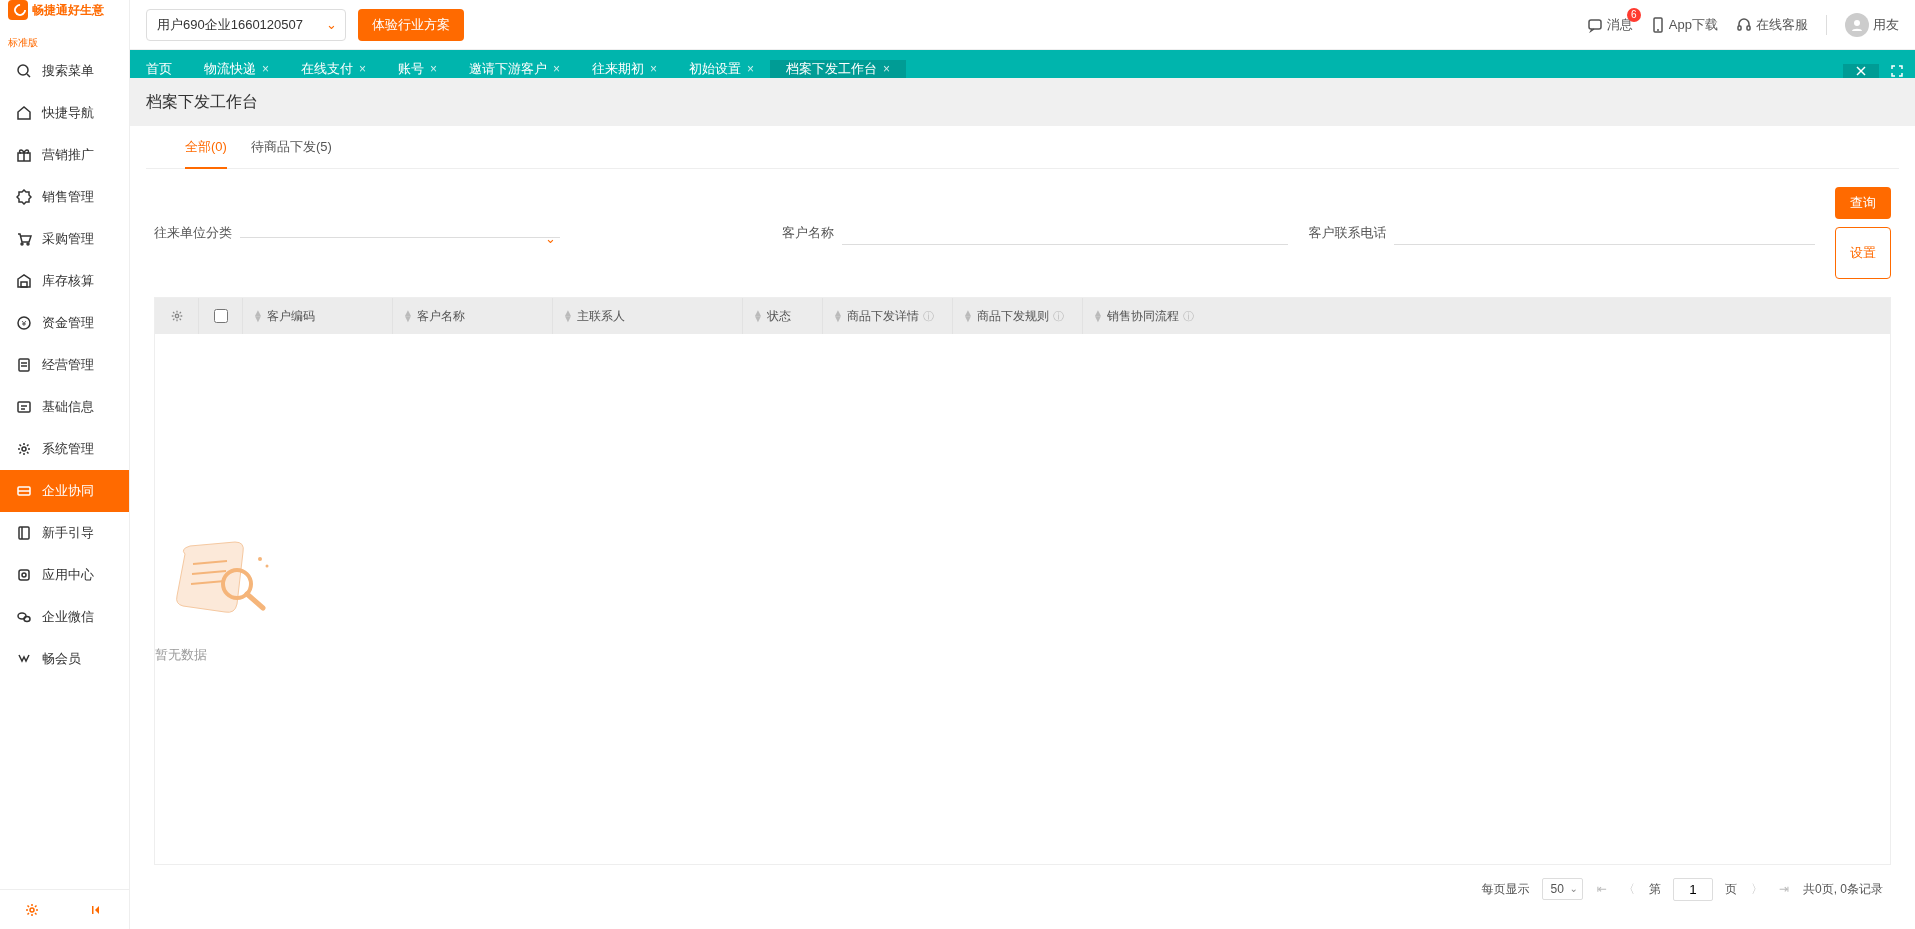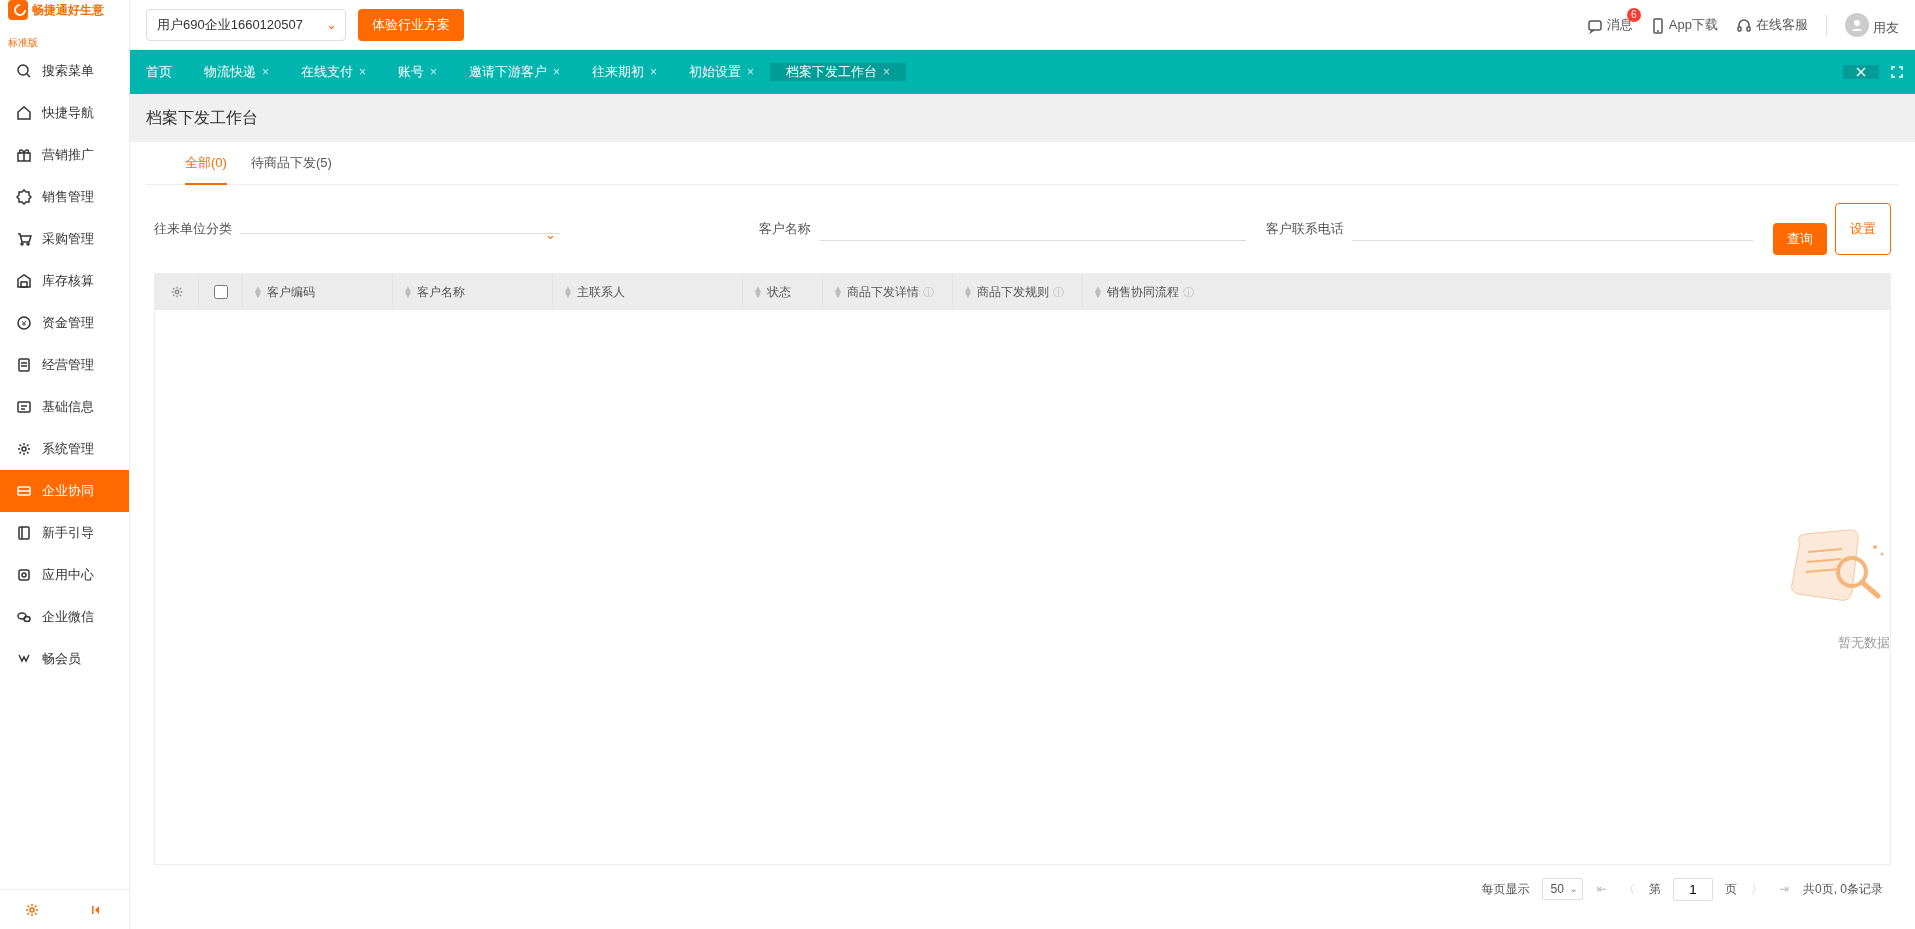--- a/index.html
+++ b/index.html
@@ -28,27 +28,27 @@
 .main { flex: 1; display: flex; flex-direction: column; overflow: hidden; }
 
 
 .topbar { height: 50px; display: flex; align-items: center; padding: 0 16px; gap: 12px; border-bottom: 1px solid #eee; }
 .user-select { position: relative; min-width: 200px; height: 32px; border: 1px solid #ddd; border-radius: 4px; display: flex; align-items: center; padding: 0 28px 0 10px; cursor: pointer; }
 .user-select .chev { position: absolute; right: 8px; color: #ff6a00; }
 .btn-orange { background: #ff6a00; color: #fff; border: none; padding: 7px 14px; border-radius: 4px; cursor: pointer; font-size: 13px; }
 .btn-orange-outline { background: #fff; color: #ff6a00; border: 1px solid #ff6a00; padding: 16px 14px; border-radius: 4px; cursor: pointer; font-size: 13px; }
 .topbar-spacer { flex: 1; }
 .topbar-right { display: flex; align-items: center; gap: 18px; }
-.topbar-link { display: flex; align-items: flex-end; gap: 4px; cursor: pointer; color: #555; position: relative; }
+.topbar-link { display: flex; align-items: center; gap: 4px; cursor: pointer; color: #555; position: relative; }
 .badge { position: absolute; top: -8px; right: -8px; background: #ff3b30; color: #fff; font-size: 10px; min-width: 14px; height: 14px; border-radius: 7px; display: flex; align-items: center; justify-content: center; padding: 0 3px; }
 .divider-v { width: 1px; height: 20px; background: #ddd; }
 .avatar { width: 24px; height: 24px; border-radius: 50%; background: #ccc; display: flex; align-items: center; justify-content: center; color: #fff; }
 
 
-.tabs { height: 44px; background: #00b5ad; display: flex; align-items: center; color: #fff; }
+.tabs { height: 28px; background: #00b5ad; display: flex; align-items: flex-end; color: #fff; }
 .tab { padding: 0 16px; display: flex; align-items: center; gap: 6px; cursor: pointer; font-size: 13px; }
 .tab.active { background: #009c95; }
 .tab .close { font-size: 12px; opacity: 0.8; cursor: pointer; }
 .tabs-spacer { flex: 1; }
 .tabs-actions { display: flex; align-items: center; }
 .tabs-actions .tab-action { width: 36px; display: flex; align-items: center; justify-content: center; cursor: pointer; }
 .tabs-actions .tab-action.dark { background: #009c95; }
 
 
 .page-header { height: 48px; background: #f0f0f0; display: flex; align-items: center; padding: 0 16px; font-size: 16px; color: #333; }
@@ -60,35 +60,35 @@
 .sub-tab { padding: 12px 0; cursor: pointer; color: #555; position: relative; }
 .sub-tab.active { color: #ff6a00; margin-left: 31px; }
 .sub-tab.active::after { content: ""; position: absolute; bottom: -1px; left: 0; right: 0; height: 2px; background: #ff6a00; }
 
 .filters { display: flex; align-items: center; padding: 18px 8px; gap: 20px; }
 .filter-group { display: flex; align-items: center; gap: 8px; }
 .filter-label { color: #555; white-space: nowrap; }
 .filter-input { flex: 1; border: none; border-bottom: 1px solid #ddd; padding: 4px 2px; outline: none; min-width: 120px; }
 .filter-select { position: relative; border-bottom: 1px solid #ddd; padding: 4px 24px 4px 2px; min-width: 320px; cursor: pointer; }
 .filter-select .chev { position: absolute; right: 4px; top: 2px; color: #ff6a00; }
-.filter-actions { margin-left: auto; display: flex; flex-direction: row; gap: 8px; align-items: flex-end; }
+.filter-actions { margin-left: auto; display: flex; flex-direction: column; gap: 8px; }
 
 
 .table-wrap { flex: 1; border: 1px solid #eee; display: flex; flex-direction: column; overflow: hidden; margin: 0 8px; }
 .thead { display: flex; background: #ececec; height: 36px; align-items: center; }
 .th { padding: 0 10px; display: flex; align-items: center; gap: 4px; color: #555; font-size: 12px; border-right: 1px solid #e2e2e2; height: 100%; }
 .th:last-child { border-right: none; }
 .th .sort { color: #bbb; font-size: 10px; display: flex; flex-direction: column; line-height: 6px; }
 .th .help { color: #bbb; font-size: 11px; }
 .th.gear { width: 44px; justify-content: center; }
 .th.chk { width: 44px; justify-content: center; }
 .th.c1 { width: 150px; } .th.c2 { width: 160px; } .th.c3 { width: 190px; } .th.c4 { width: 80px; }
 .th.c5 { width: 130px; } .th.c6 { width: 130px; } .th.c7 { flex: 1; }
 
-.empty { flex: 1; display: flex; flex-direction: column; align-items: flex-end; justify-content: center; color: #999; gap: 12px; }
+.empty { flex: 1; display: flex; flex-direction: column; align-items: flex-start; justify-content: center; color: #999; gap: 12px; }
 .empty-img { width: 120px; height: 100px; position: relative; }
 
 
 .pagination { height: 48px; display: flex; align-items: center; justify-content: flex-end; gap: 12px; padding: 0 16px; color: #555; font-size: 12px; }
 .page-select { border: 1px solid #ddd; padding: 3px 18px 3px 8px; position: relative; cursor: pointer; border-radius: 2px; }
 .page-select .chev { position: absolute; right: 4px; top: 4px; font-size: 10px; color: #888; }
 .page-btn { color: #bbb; cursor: pointer; padding: 2px; }
 .page-input { width: 40px; border: 1px solid #ddd; padding: 3px 6px; text-align: center; border-radius: 2px; }
 
 input[type="checkbox"] { width: 14px; height: 14px; }

